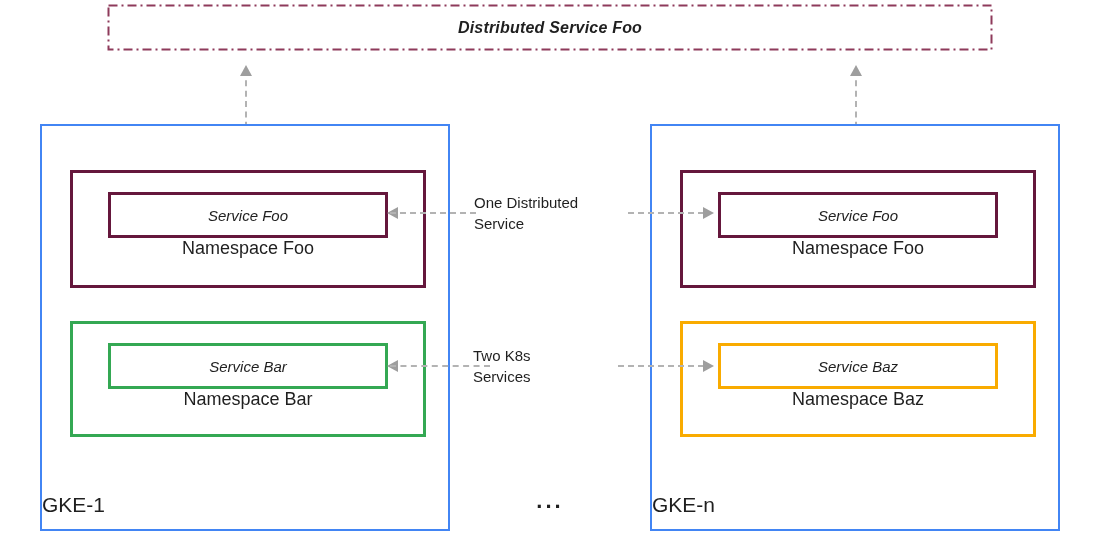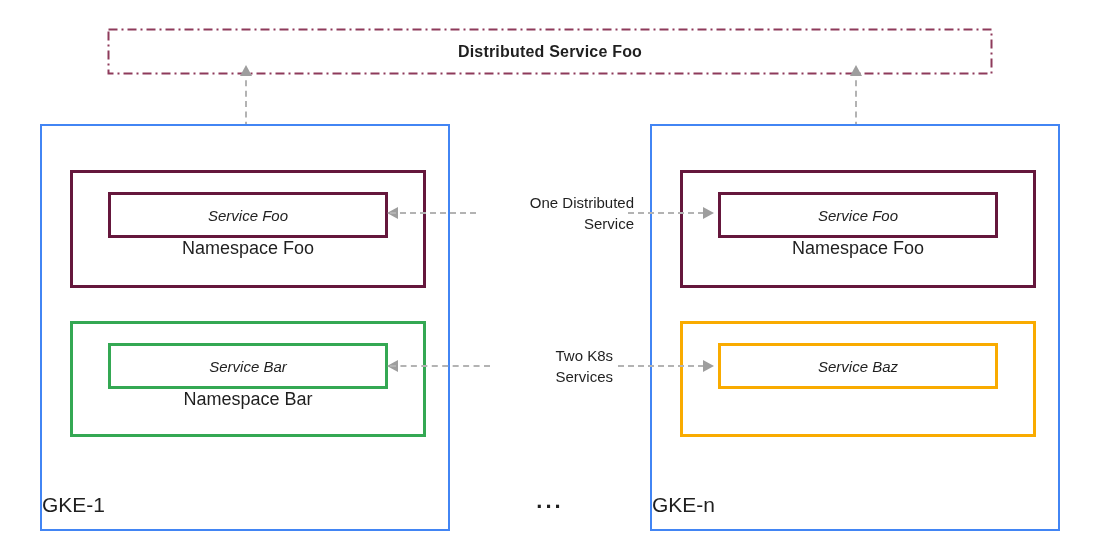--- a/index.html
+++ b/index.html
@@ -1,20 +1,20 @@
 <!DOCTYPE html>
 <html style="--cluster-border: #4285F4; --namespace-foo-border: #65173C; --namespace-bar-border: #34A853; --namespace-baz-border: #F9AB00; --distributed-border: #8E3A5B; --arrow: #9E9E9E; --arrow-line: #B3B3B3; --text: #1F1F1F;"><head>
 <meta charset="utf-8">
 <style>
   html,body{margin:0;padding:0;background:#ffffff;}
   body{font-family:"Liberation Sans", sans-serif; color:var(--text,#1f1f1f);}
   .canvas{position:relative;width:1100px;height:558px;background:#ffffff;overflow:hidden;}
 
   
-  .distributed{position:absolute;left:107px;top:28px;width:886px;height:47px;}
+  .distributed{position:absolute;left:107px;top:4px;width:886px;height:47px;font-style:italic;}
   .distributed svg{position:absolute;left:0;top:0;width:100%;height:100%;display:block;}
   .distributed .dlbl{position:absolute;left:0;top:0;right:0;bottom:0;display:flex;align-items:center;justify-content:center;font-size:16px;font-weight:bold;letter-spacing:.2px;}
 
   
   .cluster{position:absolute;top:124px;width:406px;height:403px;border:2px solid var(--cluster-border,#4285F4);background:#fff;}
   .cluster.left{left:40px;}
   .cluster.right{left:650px;}
   .cluster-label{position:absolute;left:0;right:0;bottom:12px;text-align:left;font-size:21px;}
 
   
@@ -46,21 +46,21 @@
   .arrow.leftward{border-top:6px solid transparent;border-bottom:6px solid transparent;border-right:11px solid var(--arrow,#9e9e9e);}
   .arrow.rightward{border-top:6px solid transparent;border-bottom:6px solid transparent;border-left:11px solid var(--arrow,#9e9e9e);}
   #ah-up-left{left:240px;top:65px;}
   #ah-up-right{left:850px;top:65px;}
   #ah1-left{left:387px;top:207px;}
   #ah1-right{left:703px;top:207px;}
   #ah2-left{left:387px;top:360px;}
   #ah2-right{left:703px;top:360px;}
 
   
-  .note{position:absolute;text-align:right;font-size:15px;line-height:21px;}
+  .note{position:absolute;text-align:left;font-size:15px;line-height:21px;}
   #note1{left:474px;top:192px;width:160px;}
   #note2{left:473px;top:345px;width:140px;}
 </style>
 </head>
 <body>
 
 <div class="canvas">
 
   <div class="distributed">
     <svg viewBox="0 0 886 47" preserveAspectRatio="none">
@@ -94,20 +94,21 @@
     <div class="namespace ns-top c-foo">
       <div class="service">
         <span>Service Foo</span>
       </div>
       <div class="ns-label">Namespace Foo</div>
     </div>
     <div class="namespace ns-bottom c-baz">
       <div class="service">
         <span>Service Baz</span>
       </div>
+      <div class="ns-label">Namespace Baz</div>
     </div>
     <div class="cluster-label">GKE-n</div>
   </div>
 
   <div class="arrow leftward" id="ah1-left"></div>
   <div class="hline" id="h1-left"></div>
   <div class="note" id="note1">
     <div>One Distributed</div>
     <div>Service</div>
   </div>

